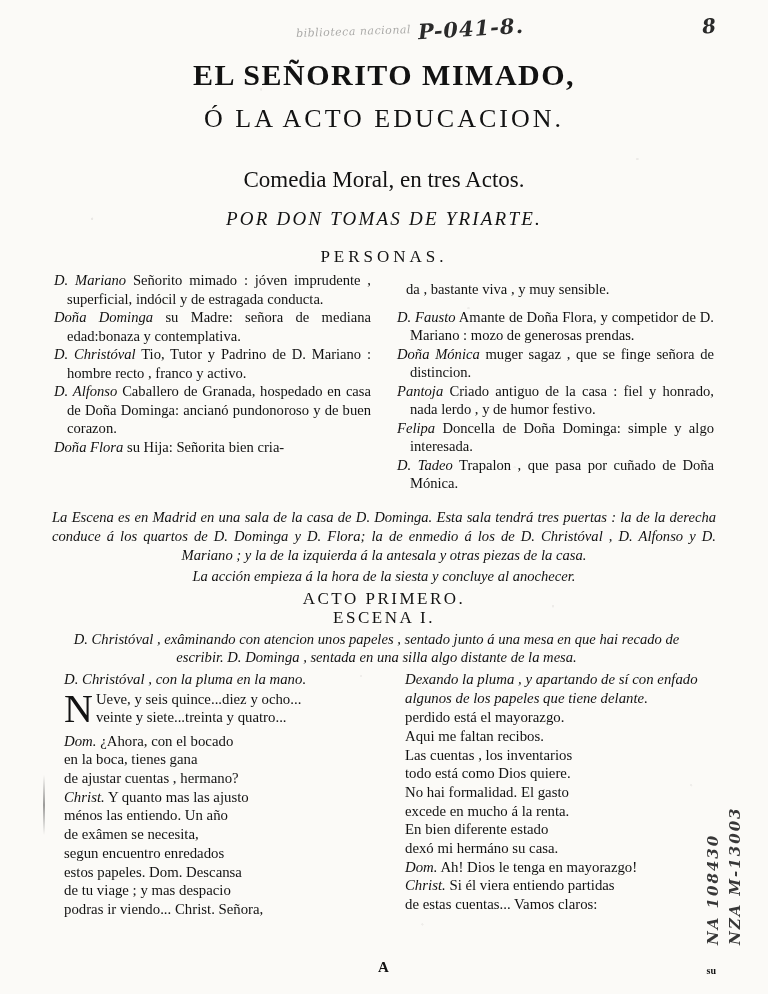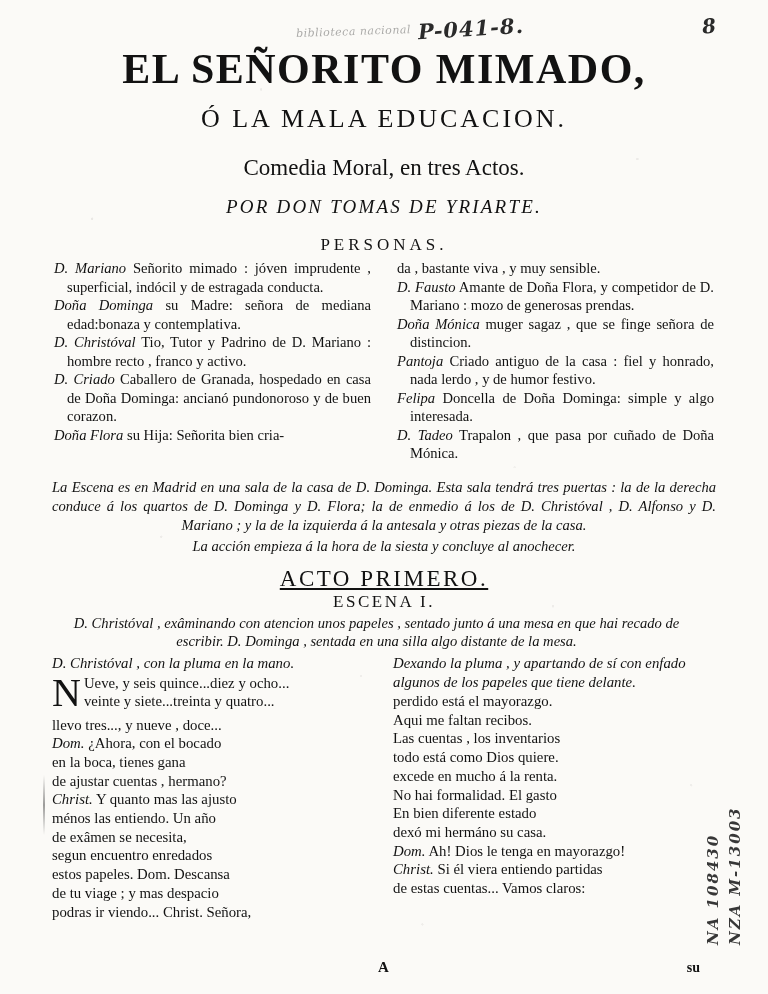--- a/index.html
+++ b/index.html
@@ -89,40 +89,40 @@
   #margin-rule {
     position: absolute;
     left: 43px; top: 775px;
     width: 2px; height: 60px;
     background: linear-gradient(to bottom, rgba(0,0,0,0), rgba(40,40,40,.45), rgba(0,0,0,0));
   }
 
   
   .title-main {
     text-align: center;
-    font-size: 42px;
+    font-size: 30px;
     letter-spacing: 1.5px;
     font-weight: 700;
     margin: 0;
-    padding-top: 48px;
+    padding-top: 60px;
     line-height: 1;
     font-family: "Liberation Serif", serif;
   }
   .title-sub {
     text-align: center;
     font-size: 26px;
     letter-spacing: 3px;
     margin: 16px 0 0 0;
     font-weight: 400;
     line-height: 1;
   }
   .title-genre {
     text-align: center;
     font-size: 23px;
-    margin: 24px 0 0 0;
+    margin: 36px 0 0 0;
     font-weight: 400;
     line-height: 1;
   }
   .title-author {
     text-align: center;
     font-size: 19px;
     font-style: italic;
     letter-spacing: 2.2px;
     margin: 18px 0 0 0;
     line-height: 1;
@@ -145,21 +145,21 @@
   }
   .cast-col { width: 50%; }
   .cast-entry {
     margin: 0 0 0 0;
     padding-left: 13px;
     text-indent: -13px;
     text-align: justify;
   }
   .cast-entry i { font-style: italic; }
   .cast-cont {
-    margin: 0;
+    margin: 9px;
     text-align: justify;
   }
 
   
   .scene-note {
     margin: 15px 52px 0 52px;
     font-style: italic;
     font-size: 14.6px;
     line-height: 1.3;
     text-align: center;
@@ -167,25 +167,24 @@
   .scene-note .justified {
     text-align: justify;
     text-align-last: center;
   }
   .scene-action {
     margin-top: 2px;
   }
 
   .act-heading {
     text-align: center;
-    font-size: 23px;
+    font-size: 17px;
     letter-spacing: 2.5px;
-    margin: 10px 0 0 0;
+    margin: 3px 0 0 0;
     line-height: 1.15;
-    text-decoration: underline;
   }
   .scene-heading {
     text-align: center;
     font-size: 17px;
     letter-spacing: 2.5px;
     margin: 0;
     line-height: 1.15;
   }
   .stage-dir {
     margin: 2px 65px 0 50px;
@@ -200,21 +199,21 @@
   }
 
   
   .dialogue {
     display: flex;
     gap: 16px;
     padding: 3px 50px 0 52px;
     font-size: 14.8px;
     line-height: 1.265;
   }
-  .dlg-col { width: 50%; }
+  .dlg-col { width: 50%; margin-left: 12px; }
   .speaker-dir {
     font-style: italic;
     margin: 0 0 1px 0;
     line-height: 1.25;
   }
   .speaker-dir.left-dir { text-align: left; }
   .verse {
     margin: 0;
     padding-left: 14px;
     text-indent: -14px;
@@ -242,44 +241,44 @@
     padding: 0 52px;
     font-size: 15px;
   }
   .sig {
     text-align: center;
     font-weight: 700;
     letter-spacing: 1px;
   }
   .catchword {
     position: absolute;
-    right: 68px;
+    right: 52px;
     bottom: 0;
     font-weight: 700;
-    font-size: 14px;
+    font-size: 10px;
   }
 </style>
 </head>
 <body>
 
 <div id="page">
 
   <div class="hand" id="annot-ghost">biblioteca  nacional</div>
   <div class="hand" id="annot-shelfmark">P-041-8.</div>
   <div class="hand" id="annot-folio">8</div>
 
   <div class="vstamp" id="stamp-a">NA 108430</div>
   <div class="vstamp" id="stamp-b">NZA M-13003</div>
 
   <div id="margin-rule"></div>
 
   <div class="content">
 
     <h1 class="title-main">EL SEÑORITO MIMADO,</h1>
-    <h2 class="title-sub">Ó LA MALA EDUCACION.</h2>
+    <h2 class="title-sub">Ó LA ACTO EDUCACION.</h2>
     <div class="title-genre">Comedia Moral, en tres Actos.</div>
     <div class="title-author">POR DON TOMAS DE YRIARTE.</div>
 
     <div class="heading-personas">PERSONAS.</div>
 
     <div class="cast">
 
       <div class="cast-col">
         <p class="cast-entry">
           <i>D. Mariano</i>
@@ -287,21 +286,21 @@
         </p>
         <p class="cast-entry">
           <i>Doña Dominga</i>
           <span>su Madre: señora de mediana edad:bonaza y contemplativa.</span>
         </p>
         <p class="cast-entry">
           <i>D. Christóval</i>
           <span>Tio, Tutor y Padrino de D. Mariano : hombre recto , franco y activo.</span>
         </p>
         <p class="cast-entry">
-          <i>D. Criado</i>
+          <i>D. Alfonso</i>
           <span>Caballero de Granada, hospedado en casa de Doña Dominga: ancianó pundonoroso y de buen corazon.</span>
         </p>
         <p class="cast-entry">
           <i>Doña Flora</i>
           <span>su Hija: Señorita bien cria-</span>
         </p>
       </div>
 
       <div class="cast-col">
         <p class="cast-cont">da , bastante viva , y muy sensible.</p>
@@ -345,21 +344,20 @@
 
       <div class="dlg-col">
         <p class="speaker-dir left-dir">D. Christóval , con la pluma en la mano.</p>
 
         <div class="dropcap-line">
           <span class="dropcap">N</span>
           <p class="verse flush">Ueve, y seis quince...diez y ocho...</p>
           <p class="verse flush" style="padding-left:24px">veinte y siete...treinta y quatro...</p>
         </div>
 
-        <p class="verse">llevo tres..., y nueve , doce...</p>
         <p class="verse flush">
           <i>Dom.</i>
           <span>¿Ahora, con el bocado</span>
         </p>
         <p class="verse">en la boca, tienes gana</p>
         <p class="verse">de ajustar cuentas , hermano?</p>
         <p class="verse flush">
           <i>Christ.</i>
           <span>Y quanto mas las ajusto</span>
         </p>
@@ -371,22 +369,22 @@
         <p class="verse">podras ir viendo... Christ. Señora,</p>
       </div>
 
       <div class="dlg-col">
         <p class="speaker-dir">Dexando la pluma , y apartando de sí con enfado algunos de los papeles que tiene delante.</p>
 
         <p class="verse">perdido está el mayorazgo.</p>
         <p class="verse">Aqui me faltan recibos.</p>
         <p class="verse">Las cuentas , los inventarios</p>
         <p class="verse">todo está como Dios quiere.</p>
+        <p class="verse">No hai formalidad. El gasto</p>
         <p class="verse">excede en mucho á la renta.</p>
-        <p class="verse">No hai formalidad. El gasto</p>
         <p class="verse">En bien diferente estado</p>
         <p class="verse">dexó mi hermáno su casa.</p>
         <p class="verse flush">
           <i>Dom.</i>
           <span>Ah! Dios le tenga en mayorazgo!</span>
         </p>
         <p class="verse flush">
           <i>Christ.</i>
           <span>Si él viera entiendo partidas</span>
         </p>

